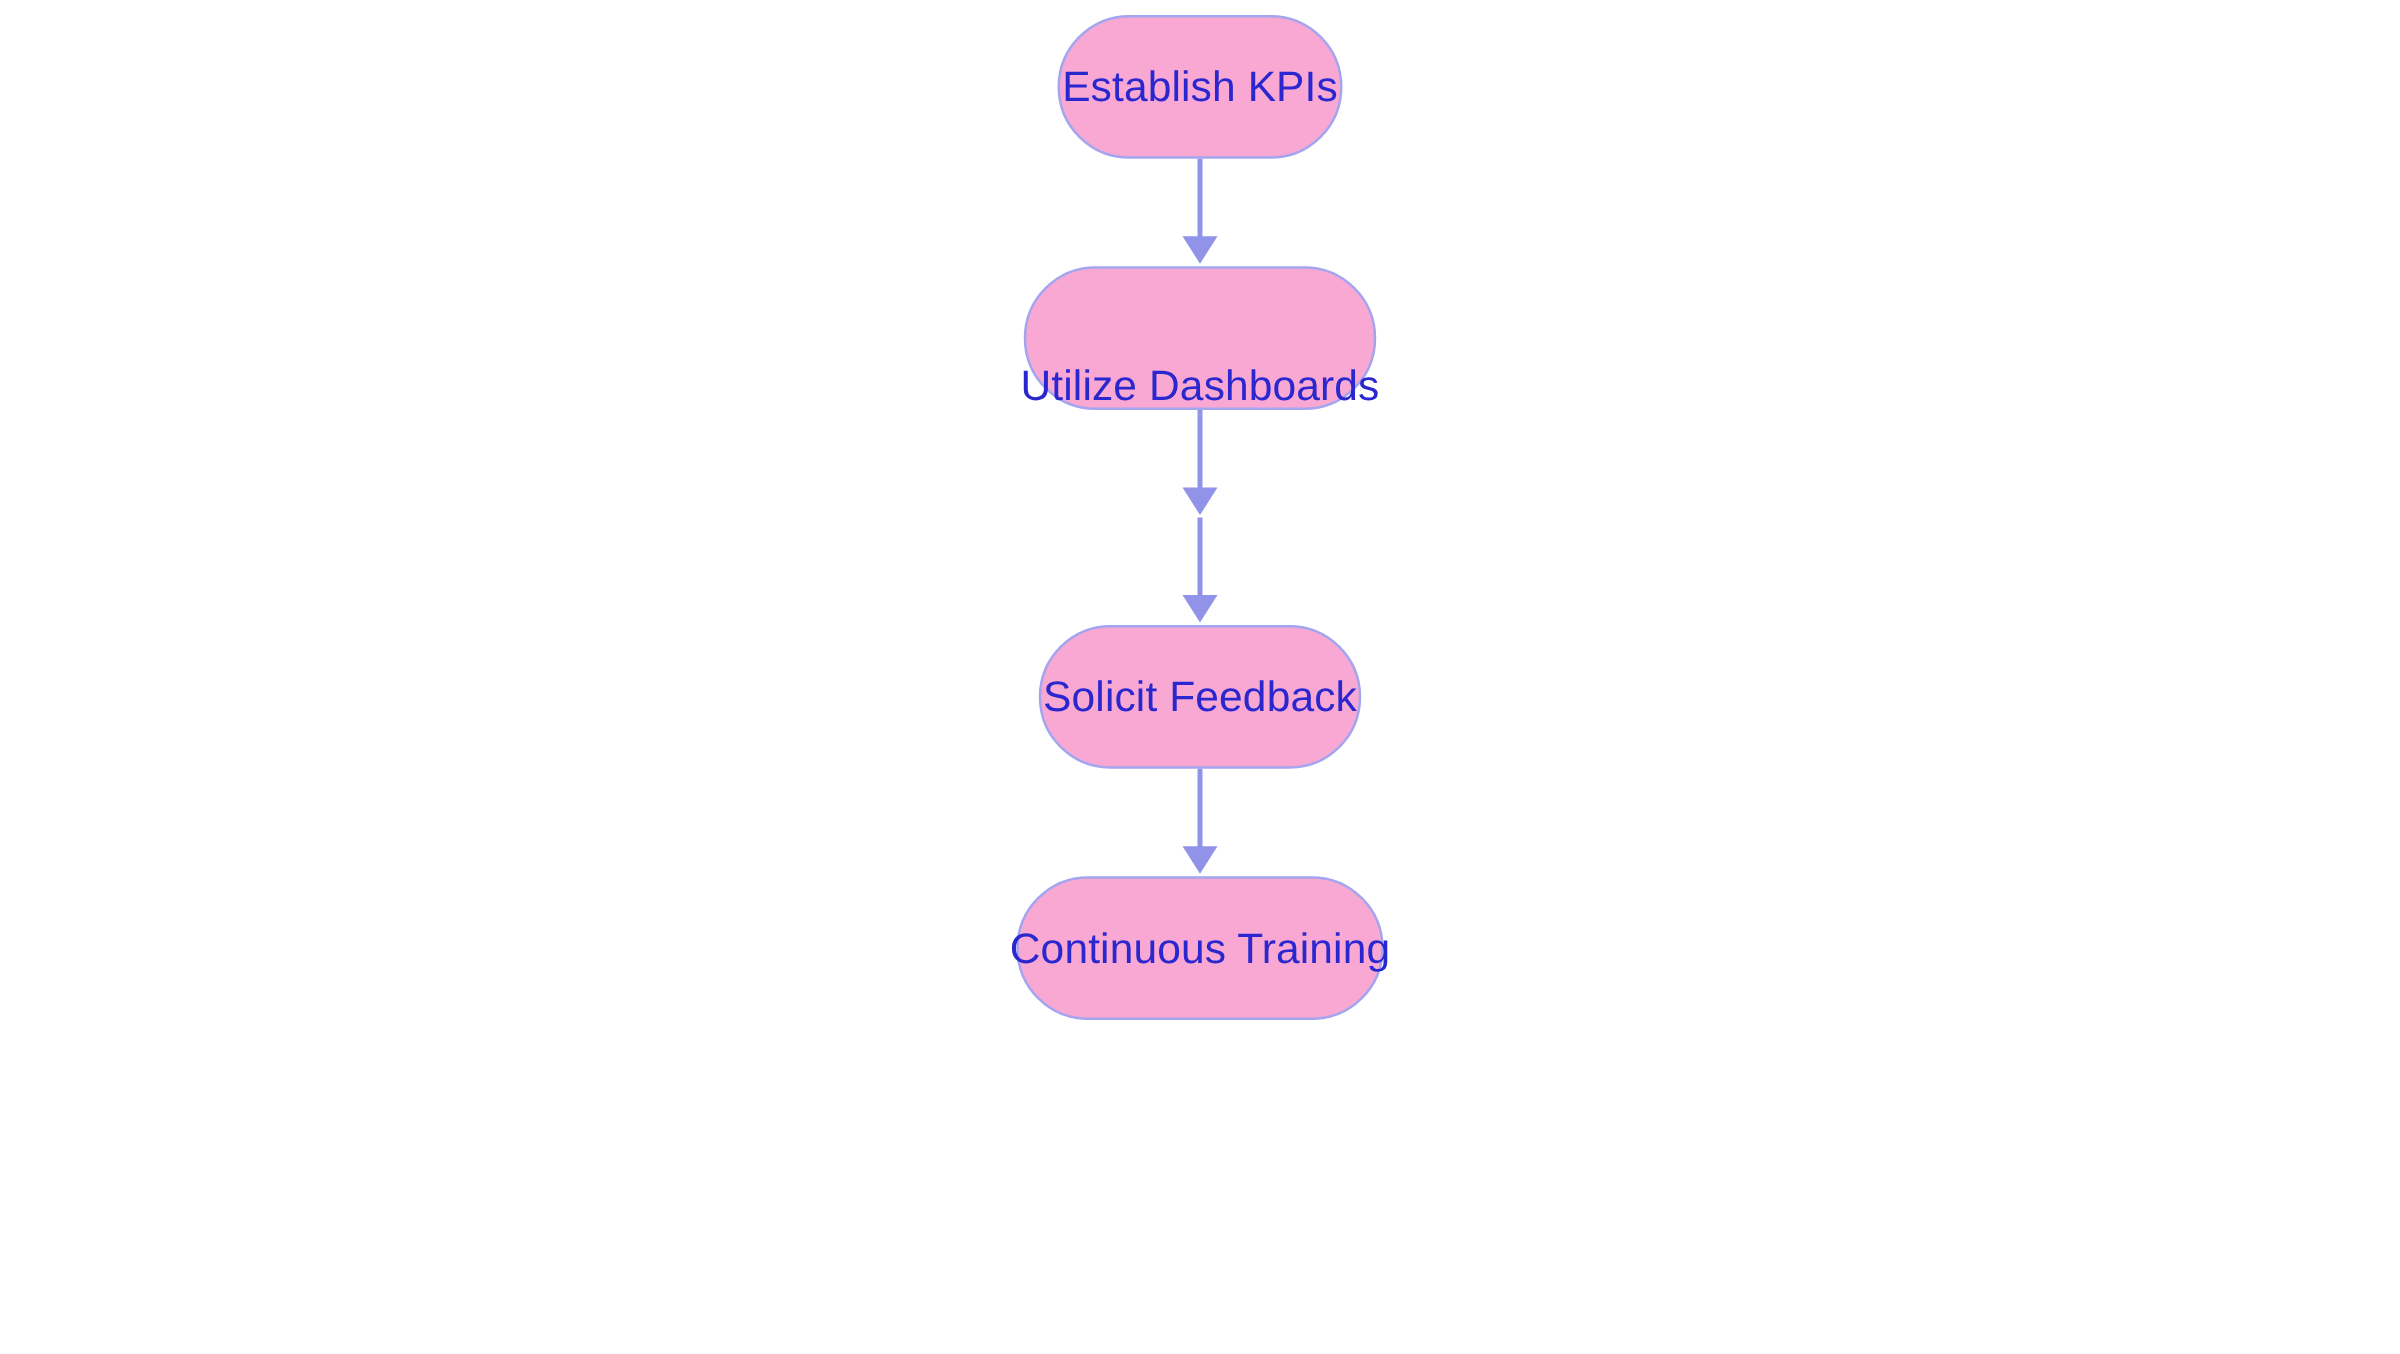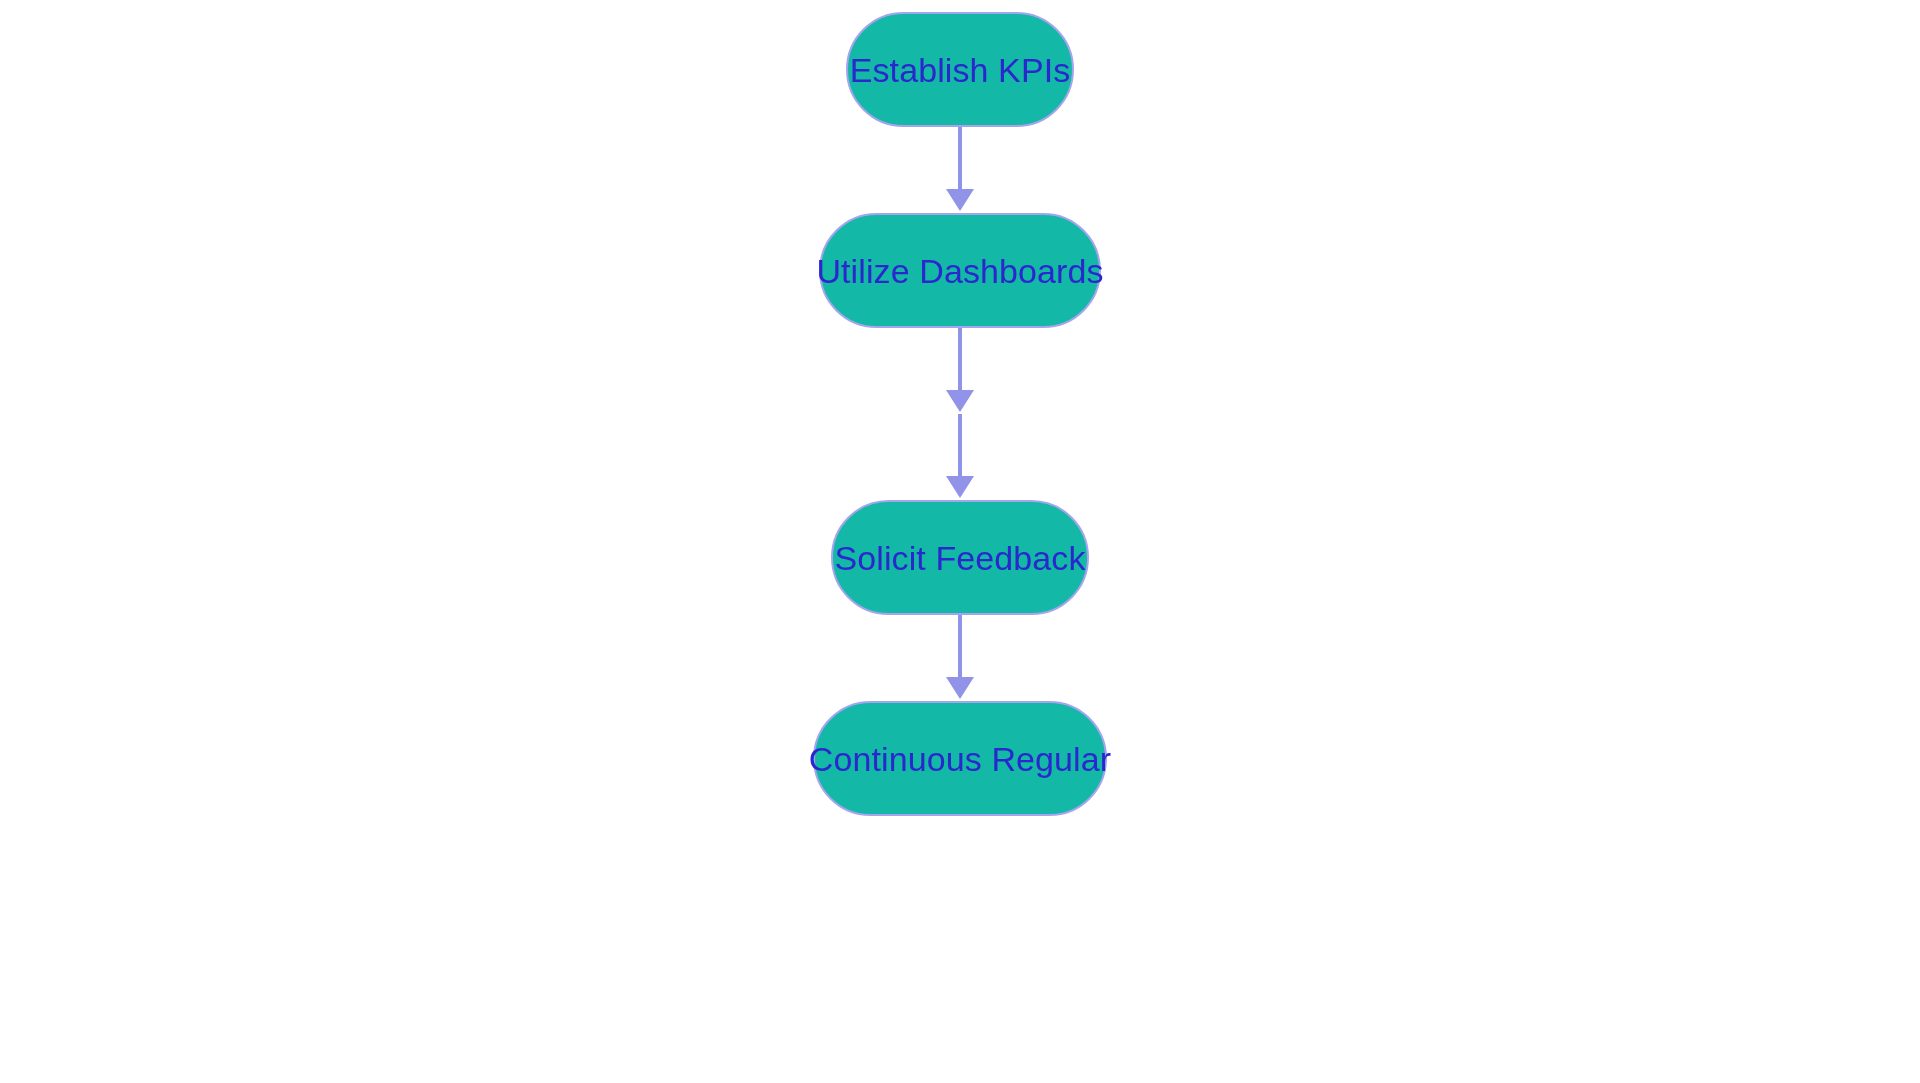--- a/index.html
+++ b/index.html
@@ -28,21 +28,21 @@
     flex-direction: column;
     align-items: center;
     justify-content: flex-start;
   }
   .node {
     position: relative;
     box-sizing: border-box;
     display: flex;
     align-items: center;
     justify-content: center;
-    background: #14b8a6;
+    background: #f9a8d4;
     border: 2px solid #a3a5ee;
     border-radius: 999px;
     height: 115px;
     color: #2a27cf;
     font-size: 34px;
     font-weight: 400;
     letter-spacing: 0.1px;
     white-space: nowrap;
     user-select: none;
   }
@@ -73,21 +73,21 @@
       <span class="node-label">Establish KPIs</span>
     </div>
 
     <div class="connector">
       <svg width="44" height="86" viewBox="0 0 44 86" aria-hidden="true">
         <line x1="22" y1="0" x2="22" y2="64" stroke="#9193e8" stroke-width="4"></line>
         <polygon points="22,84 8,62 36,62" fill="#9193e8"></polygon>
       </svg>
     </div>
 
-    <div class="node" style="width:282px;">
+    <div class="node" style="width:282px;align-items:flex-end;">
       <span class="node-label">Utilize Dashboards</span>
     </div>
 
     <div class="connector">
       <svg width="44" height="86" viewBox="0 0 44 86" aria-hidden="true">
         <line x1="22" y1="0" x2="22" y2="64" stroke="#9193e8" stroke-width="4"></line>
         <polygon points="22,84 8,62 36,62" fill="#9193e8"></polygon>
       </svg>
     </div>
 
@@ -104,17 +104,17 @@
     </div>
 
     <div class="connector">
       <svg width="44" height="86" viewBox="0 0 44 86" aria-hidden="true">
         <line x1="22" y1="0" x2="22" y2="64" stroke="#9193e8" stroke-width="4"></line>
         <polygon points="22,84 8,62 36,62" fill="#9193e8"></polygon>
       </svg>
     </div>
 
     <div class="node" style="width:294px;">
-      <span class="node-label">Continuous Regular</span>
+      <span class="node-label">Continuous Training</span>
     </div>
 
   </div>
 </div>
 
 </body></html>

